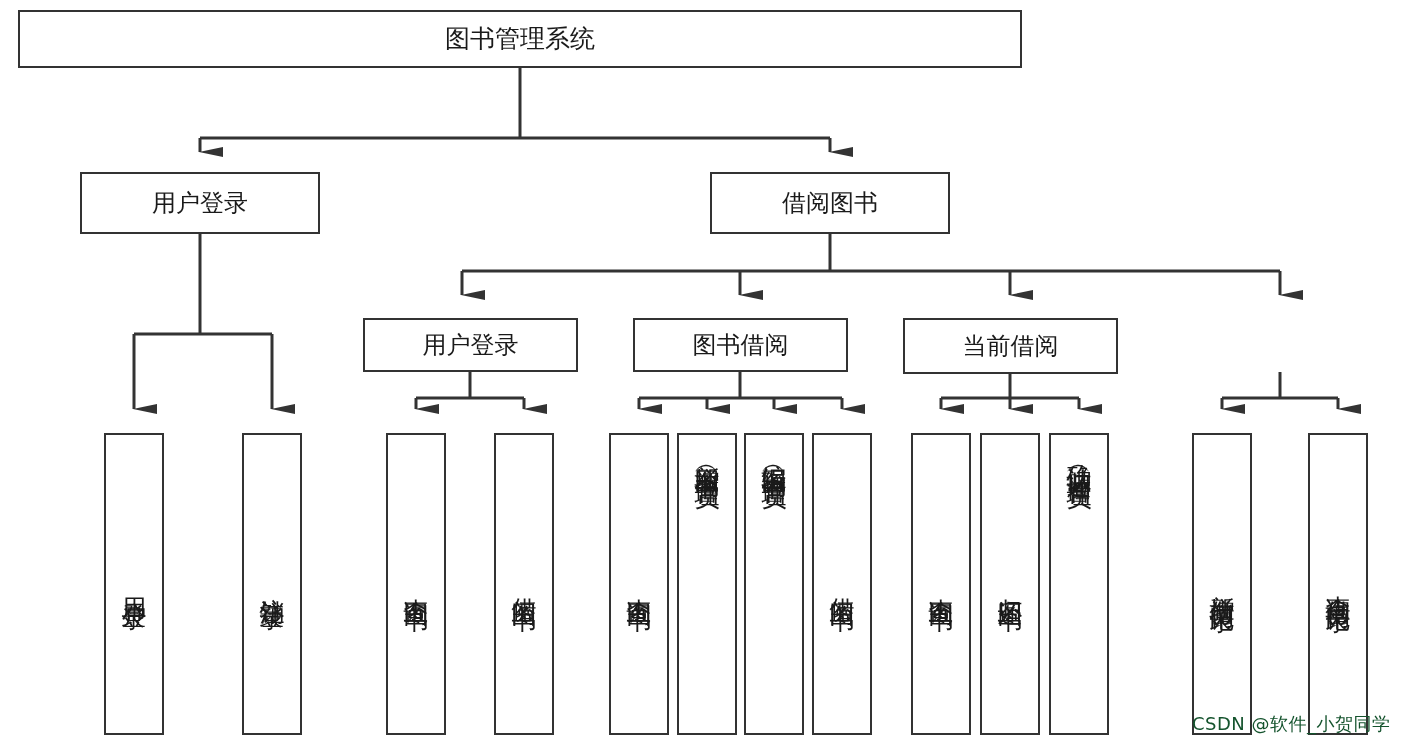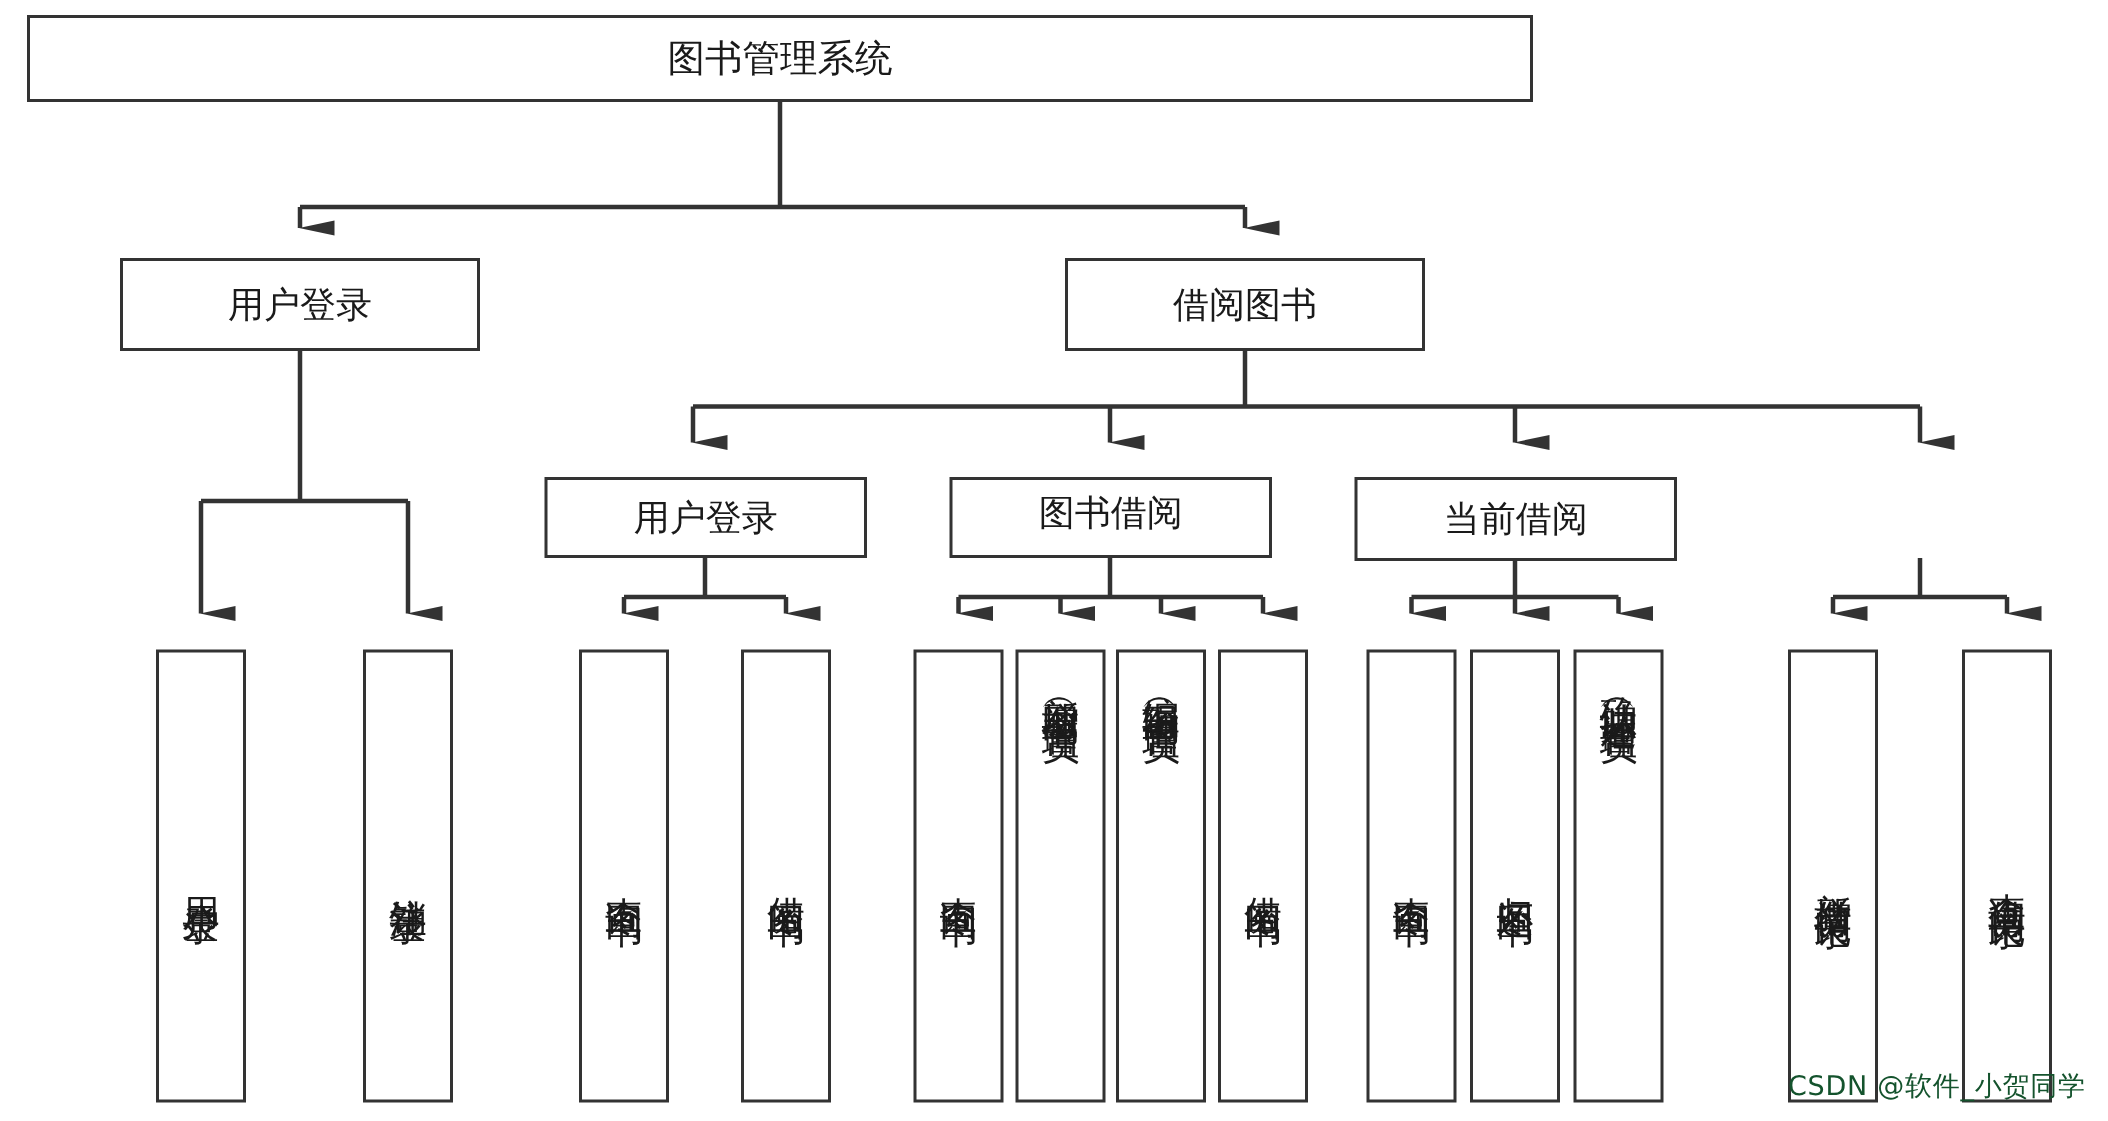--- a/index.html
+++ b/index.html
@@ -137,21 +137,21 @@
   <div class="node node-l2" style="left:80px; top:172px; width:240px; height:62px;">
     <span class="label">用户登录</span>
   </div>
   <div class="node node-l2" style="left:710px; top:172px; width:240px; height:62px;">
     <span class="label">借阅图书</span>
   </div>
 
   <div class="node node-l3" style="left:363px; top:318px; width:215px; height:54px;">
     <span class="label">用户登录</span>
   </div>
-  <div class="node node-l3" style="left:633px; top:318px; width:215px; height:54px;font-family:Liberation Mono, monospace;">
+  <div class="node node-l3" style="left:633px; top:318px; width:215px; height:54px;">
     <span class="label">图书借阅</span>
   </div>
   <div class="node node-l3" style="left:903px; top:318px; width:215px; height:56px;">
     <span class="label">当前借阅</span>
   </div>
 
   <div class="node node-leaf center-v" style="left:104px; top:433px; width:60px; height:302px;">
     <span class="label">用户登录</span>
   </div>
   <div class="node node-leaf center-v" style="left:242px; top:433px; width:60px; height:302px;">

